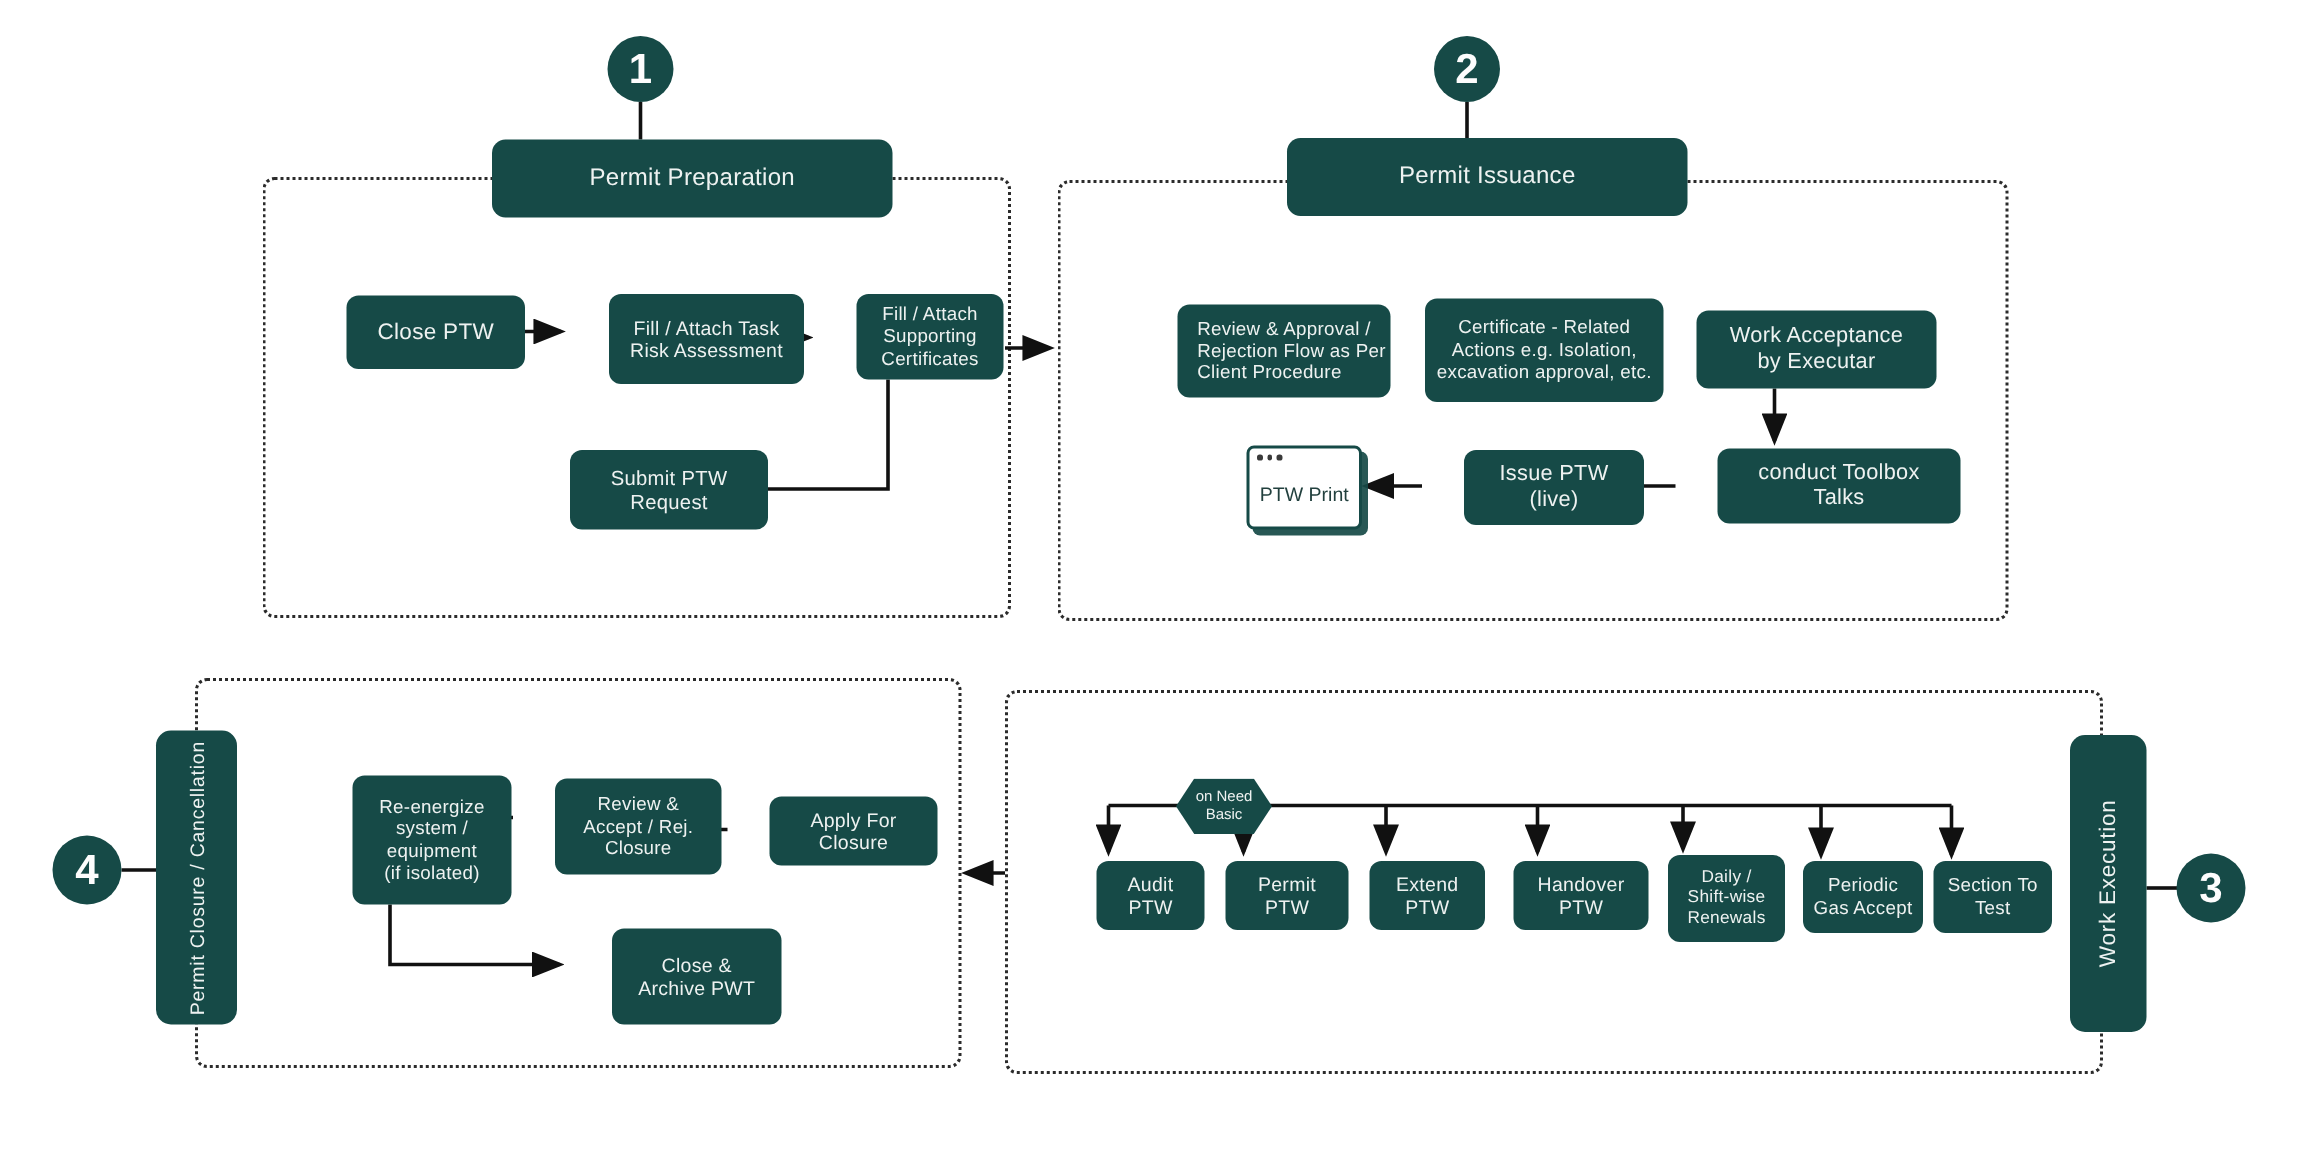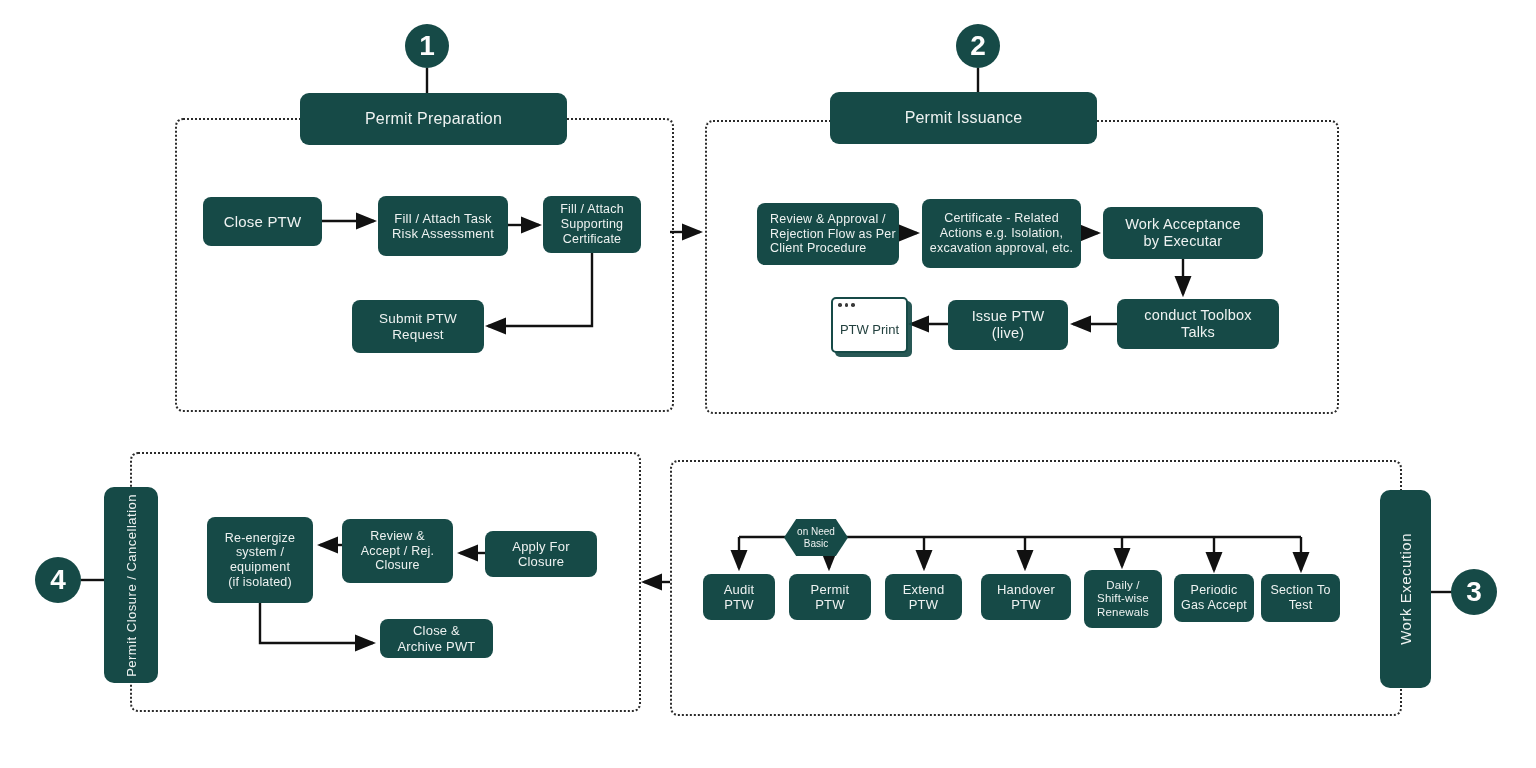--- a/index.html
+++ b/index.html
@@ -17,20 +17,21 @@
   .container{
     position:absolute;border:2px dotted var(--dots);border-radius:8px;
     background:transparent;z-index:1;
   }
   .wires{position:absolute;left:0;top:0;z-index:2;pointer-events:none;}
   .node{
     position:absolute;background:var(--box);color:var(--txt);
     display:flex;align-items:center;justify-content:center;text-align:center;
     white-space:pre-line;border-radius:8px;line-height:1.18;z-index:3;
     letter-spacing:.2px;
+    margin-left:28px;
   }
   .header{border-radius:9px;font-size:16px;}
   .circle{
     position:absolute;background:var(--box);color:#fdfdfd;border-radius:50%;
     display:flex;align-items:center;justify-content:center;
     font-weight:bold;z-index:4;
   }
   .vbox{
     position:absolute;background:var(--box);color:var(--txt);border-radius:10px;
     display:flex;align-items:center;justify-content:center;z-index:3;
@@ -125,21 +126,21 @@
   </div>
   <div class="vbox" style="left:104px;top:487px;width:54px;height:196px;">
     <span class="vtext" style="font-size:13px;">Permit Closure / Cancellation</span>
   </div>
 
   <div class="node" style="left:203px;top:197px;width:119px;height:49px;font-size:15px;">Close PTW</div>
   <div class="node" style="left:378px;top:196px;width:130px;height:60px;font-size:13px;">Fill / Attach Task
 Risk Assessment</div>
   <div class="node" style="left:543px;top:196px;width:98px;height:57px;font-size:12.5px;">Fill / Attach
 Supporting
-Certificate</div>
+Certificates</div>
   <div class="node" style="left:757px;top:203px;width:142px;height:62px;font-size:12.5px;text-align:left;padding-left:10px;box-sizing:border-box;">Review &amp; Approval /
 Rejection Flow as Per
 Client Procedure</div>
 
   <div class="node" style="left:352px;top:300px;width:132px;height:53px;font-size:13.5px;">Submit PTW
 Request</div>
   <div class="node" style="left:922px;top:199px;width:159px;height:69px;font-size:12.5px;">Certificate - Related
 Actions e.g. Isolation,
 excavation approval, etc.</div>
   <div class="node" style="left:1103px;top:207px;width:160px;height:52px;font-size:14.5px;">Work Acceptance
@@ -177,16 +178,16 @@
 
   <div class="node" style="left:207px;top:517px;width:106px;height:86px;font-size:12.5px;">Re-energize
 system /
 equipment
 (if isolated)</div>
   <div class="node" style="left:342px;top:519px;width:111px;height:64px;font-size:12.5px;">Review &amp;
 Accept / Rej.
 Closure</div>
   <div class="node" style="left:485px;top:531px;width:112px;height:46px;font-size:13px;">Apply For
 Closure</div>
-  <div class="node" style="left:380px;top:619px;width:113px;height:39px;font-size:13px;">Close &amp;
+  <div class="node" style="left:380px;top:619px;width:113px;height:64px;font-size:13px;">Close &amp;
 Archive PWT</div>
 
 </div>
 
 </body></html>

